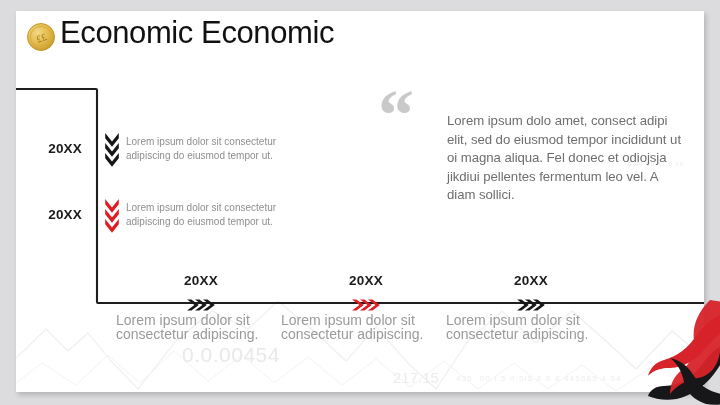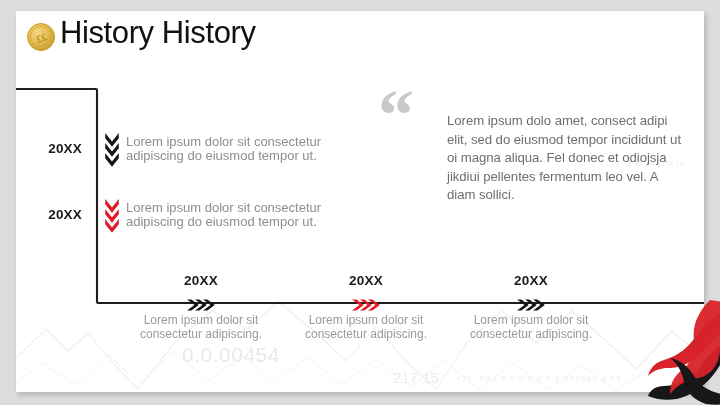--- a/index.html
+++ b/index.html
@@ -97,21 +97,21 @@
     font-size: 13.5px;
     font-weight: bold;
     color: #1b1b1b;
     letter-spacing: 0.2px;
   }
   .v-desc {
     position: absolute;
     left: 96px;
     top: 0px;
     width: 196px;
-    font-size: 13px;
+    font-size: 10px;
     line-height: 14px;
     color: #8e8e8e;
   }
   .v-marker {
     position: absolute;
     left: 73px;
     top: -4px;
     width: 18px;
     height: 40px;
   }
@@ -130,22 +130,22 @@
     font-size: 13.5px;
     font-weight: bold;
     color: #1b1b1b;
     letter-spacing: 0.2px;
   }
   .h-desc {
     position: absolute;
     left: 0;
     top: 40px;
     width: 170px;
-    text-align: center;
-    font-size: 12px;
+    text-align: left;
+    font-size: 14px;
     line-height: 14px;
     color: #9a9a9a;
   }
   .h-marker {
     position: absolute;
     top: 25px;
     width: 30px;
     height: 14px;
   }
 
@@ -214,21 +214,21 @@
             <stop offset="0%" stop-color="#f3d985"></stop>
             <stop offset="55%" stop-color="#e4bb4d"></stop>
             <stop offset="100%" stop-color="#c79a28"></stop>
           </radialGradient>
         </defs>
         <circle cx="15" cy="15" r="13.5" fill="url(#coinGrad)" stroke="#c79a28" stroke-width="1"></circle>
         <circle cx="15" cy="15" r="10.6" fill="none" stroke="#d5ae44" stroke-width="1"></circle>
         <text x="15" y="19.5" text-anchor="middle" font-family="Liberation Serif, serif" font-size="10" fill="#9d7a1c" transform="rotate(-22 15 15)">££</text>
       </svg>
 
-      <div id="page-title">History History</div>
+      <div id="page-title">Economic Economic</div>
     </div>
 
     <svg id="timeline-svg" viewBox="0 0 688 381">
 
       <path d="M 0 78 L 80 78 Q 81 78 81 79 L 81 291 Q 81 292 82 292 L 688 292" fill="none" stroke="#1e1e1e" stroke-width="2.1" stroke-linejoin="miter"></path>
     </svg>
 
     <div class="v-row" style="left:14px; top:124px; width:300px;">
       <div class="v-year">20XX</div>
       <svg class="v-marker" viewBox="0 0 18 40">

